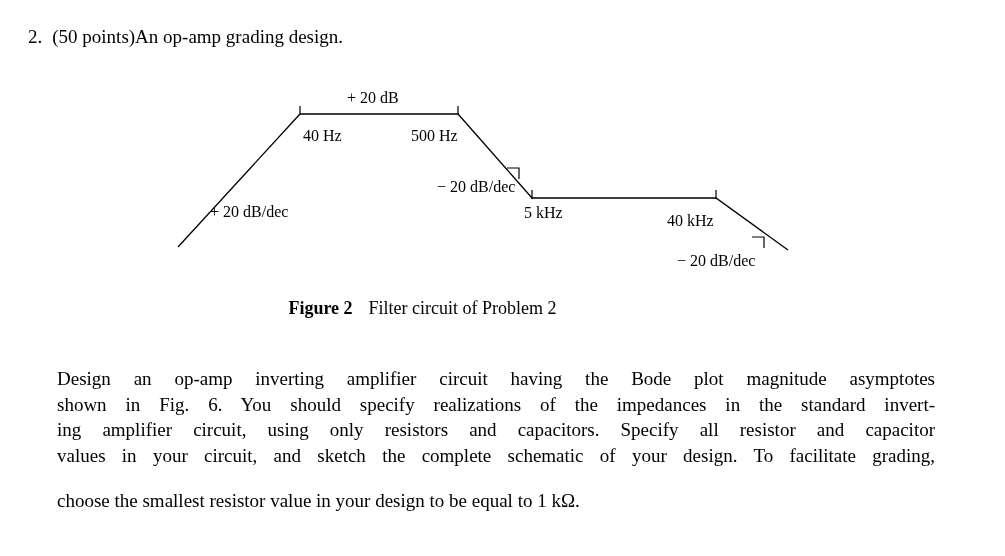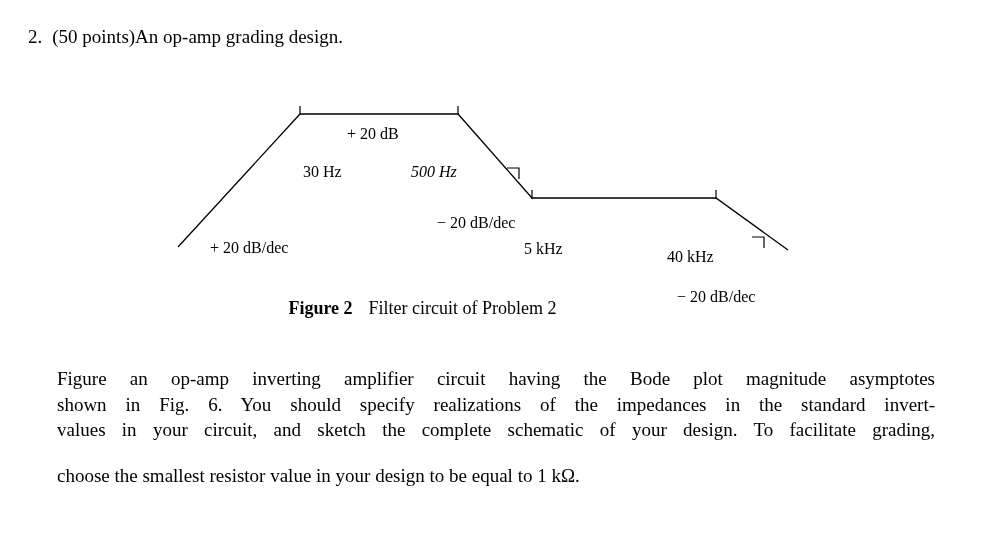--- a/index.html
+++ b/index.html
@@ -26,25 +26,24 @@
     left: 0; top: 85px;
     width: 1005px; height: 195px;
   }
   .figure svg { position: absolute; left: 0; top: 0; }
 
   .plot-label {
     position: absolute;
     font-size: 16px;
     white-space: nowrap;
     line-height: 1;
-    margin-top: 36px;
   }
   .lbl-gain-top   { left: 347px; top: 5px; }
   .lbl-corner1    { left: 303px; top: 43px; }
-  .lbl-corner2    { left: 411px; top: 43px; font-style: italic; }
+  .lbl-corner2    { left: 411px; top: 43px; }
   .lbl-slope-mid  { left: 437px; top: 94px; }
   .lbl-corner3    { left: 524px; top: 120px; }
   .lbl-corner4    { left: 667px; top: 128px; }
   .lbl-slope-rise { left: 210px; top: 119px; text-align: center; }
   .lbl-slope-end  { left: 677px; top: 168px; }
 
   .caption {
     position: absolute;
     left: 0; top: 298px;
     width: 845px;
@@ -83,33 +82,34 @@
 
       <path d="M 178 162 L 300 29 L 458 29 L 532 113 L 716 113 L 788 165" fill="none" stroke="#000000" stroke-width="1.3"></path>
 
       <path d="M 300 21 L 300 30 M 458 21 L 458 30 M 532 105 L 532 114 M 716 105 L 716 114" fill="none" stroke="#000000" stroke-width="1.2"></path>
 
       <path d="M 507 83 L 519 83 L 519 94" fill="none" stroke="#000000" stroke-width="1.2"></path>
       <path d="M 752 152 L 764 152 L 764 163" fill="none" stroke="#000000" stroke-width="1.2"></path>
     </svg>
 
     <span class="plot-label lbl-gain-top">+ 20 dB</span>
-    <span class="plot-label lbl-corner1">30 Hz</span>
+    <span class="plot-label lbl-corner1">40 Hz</span>
     <span class="plot-label lbl-corner2">500 Hz</span>
     <span class="plot-label lbl-slope-mid">− 20 dB/dec</span>
     <span class="plot-label lbl-corner3">5 kHz</span>
     <span class="plot-label lbl-corner4">40 kHz</span>
     <span class="plot-label lbl-slope-rise">+ 20 dB/dec</span>
     <span class="plot-label lbl-slope-end">− 20 dB/dec</span>
   </div>
 
   <div class="caption">
     <span class="cap-label">Figure 2</span><span>Filter circuit of Problem 2</span>
   </div>
 
   <div class="paragraph">
-    <div class="line">Figure an op-amp inverting amplifier circuit having the Bode plot magnitude asymptotes</div>
+    <div class="line">Design an op-amp inverting amplifier circuit having the Bode plot magnitude asymptotes</div>
     <div class="line">shown in Fig. 6.  You should specify realizations of the impedances in the standard invert-</div>
+    <div class="line">ing amplifier circuit, using only resistors and capacitors.  Specify all resistor and capacitor</div>
     <div class="line">values in your circuit, and sketch the complete schematic of your design. To facilitate grading,</div>
     <div class="line last">choose the smallest resistor value in your design to be equal to 1 kΩ.</div>
   </div>
 
 </div>
 
 </body></html>

